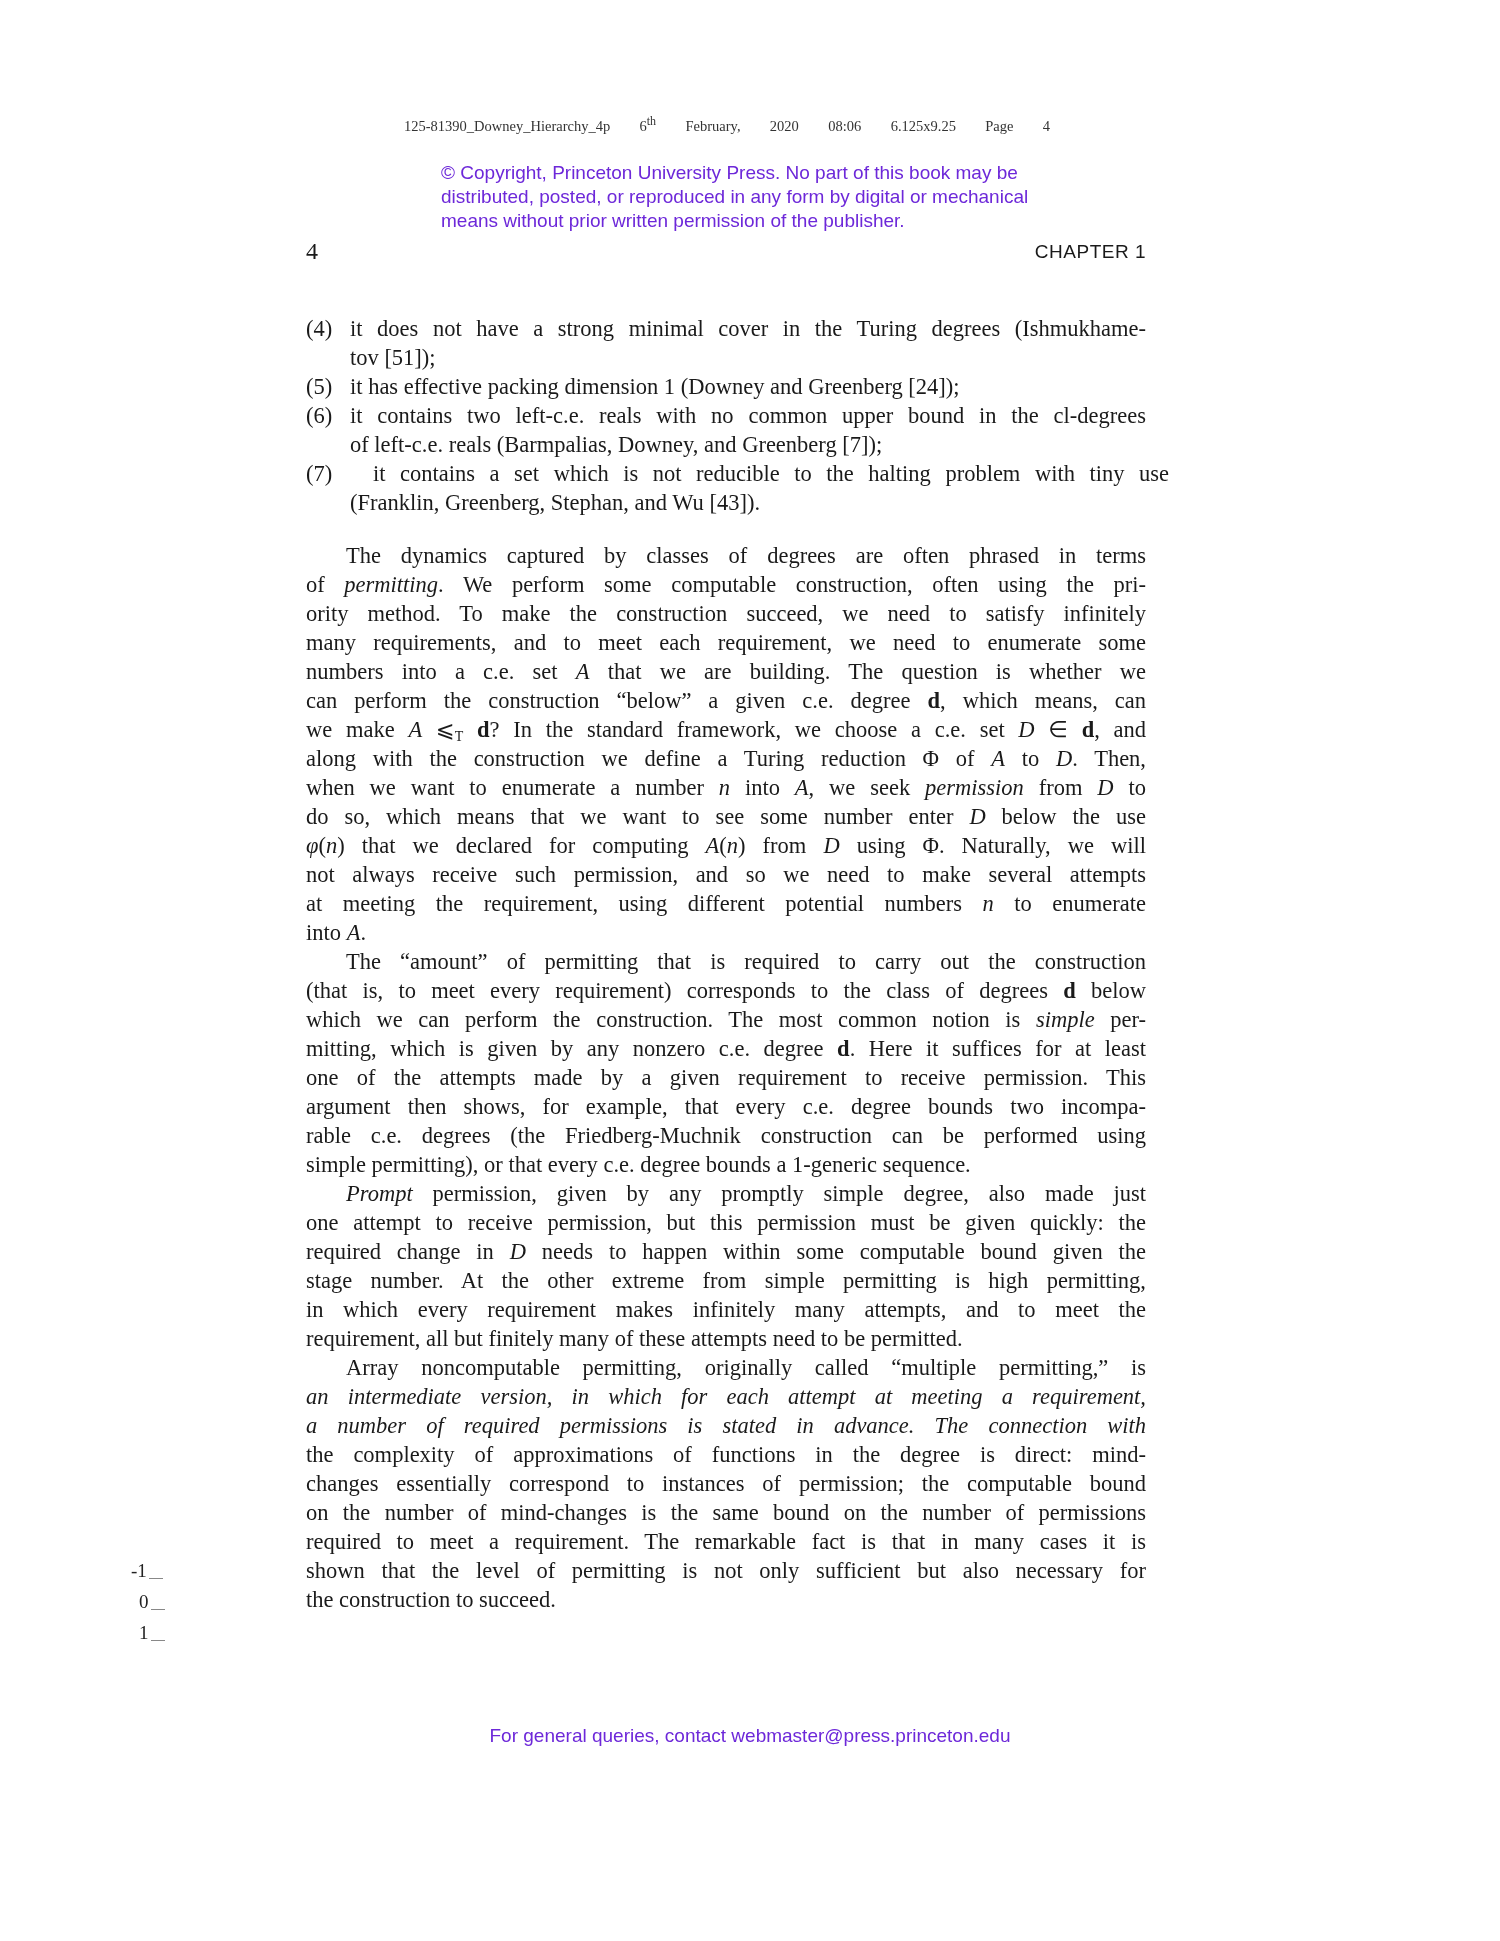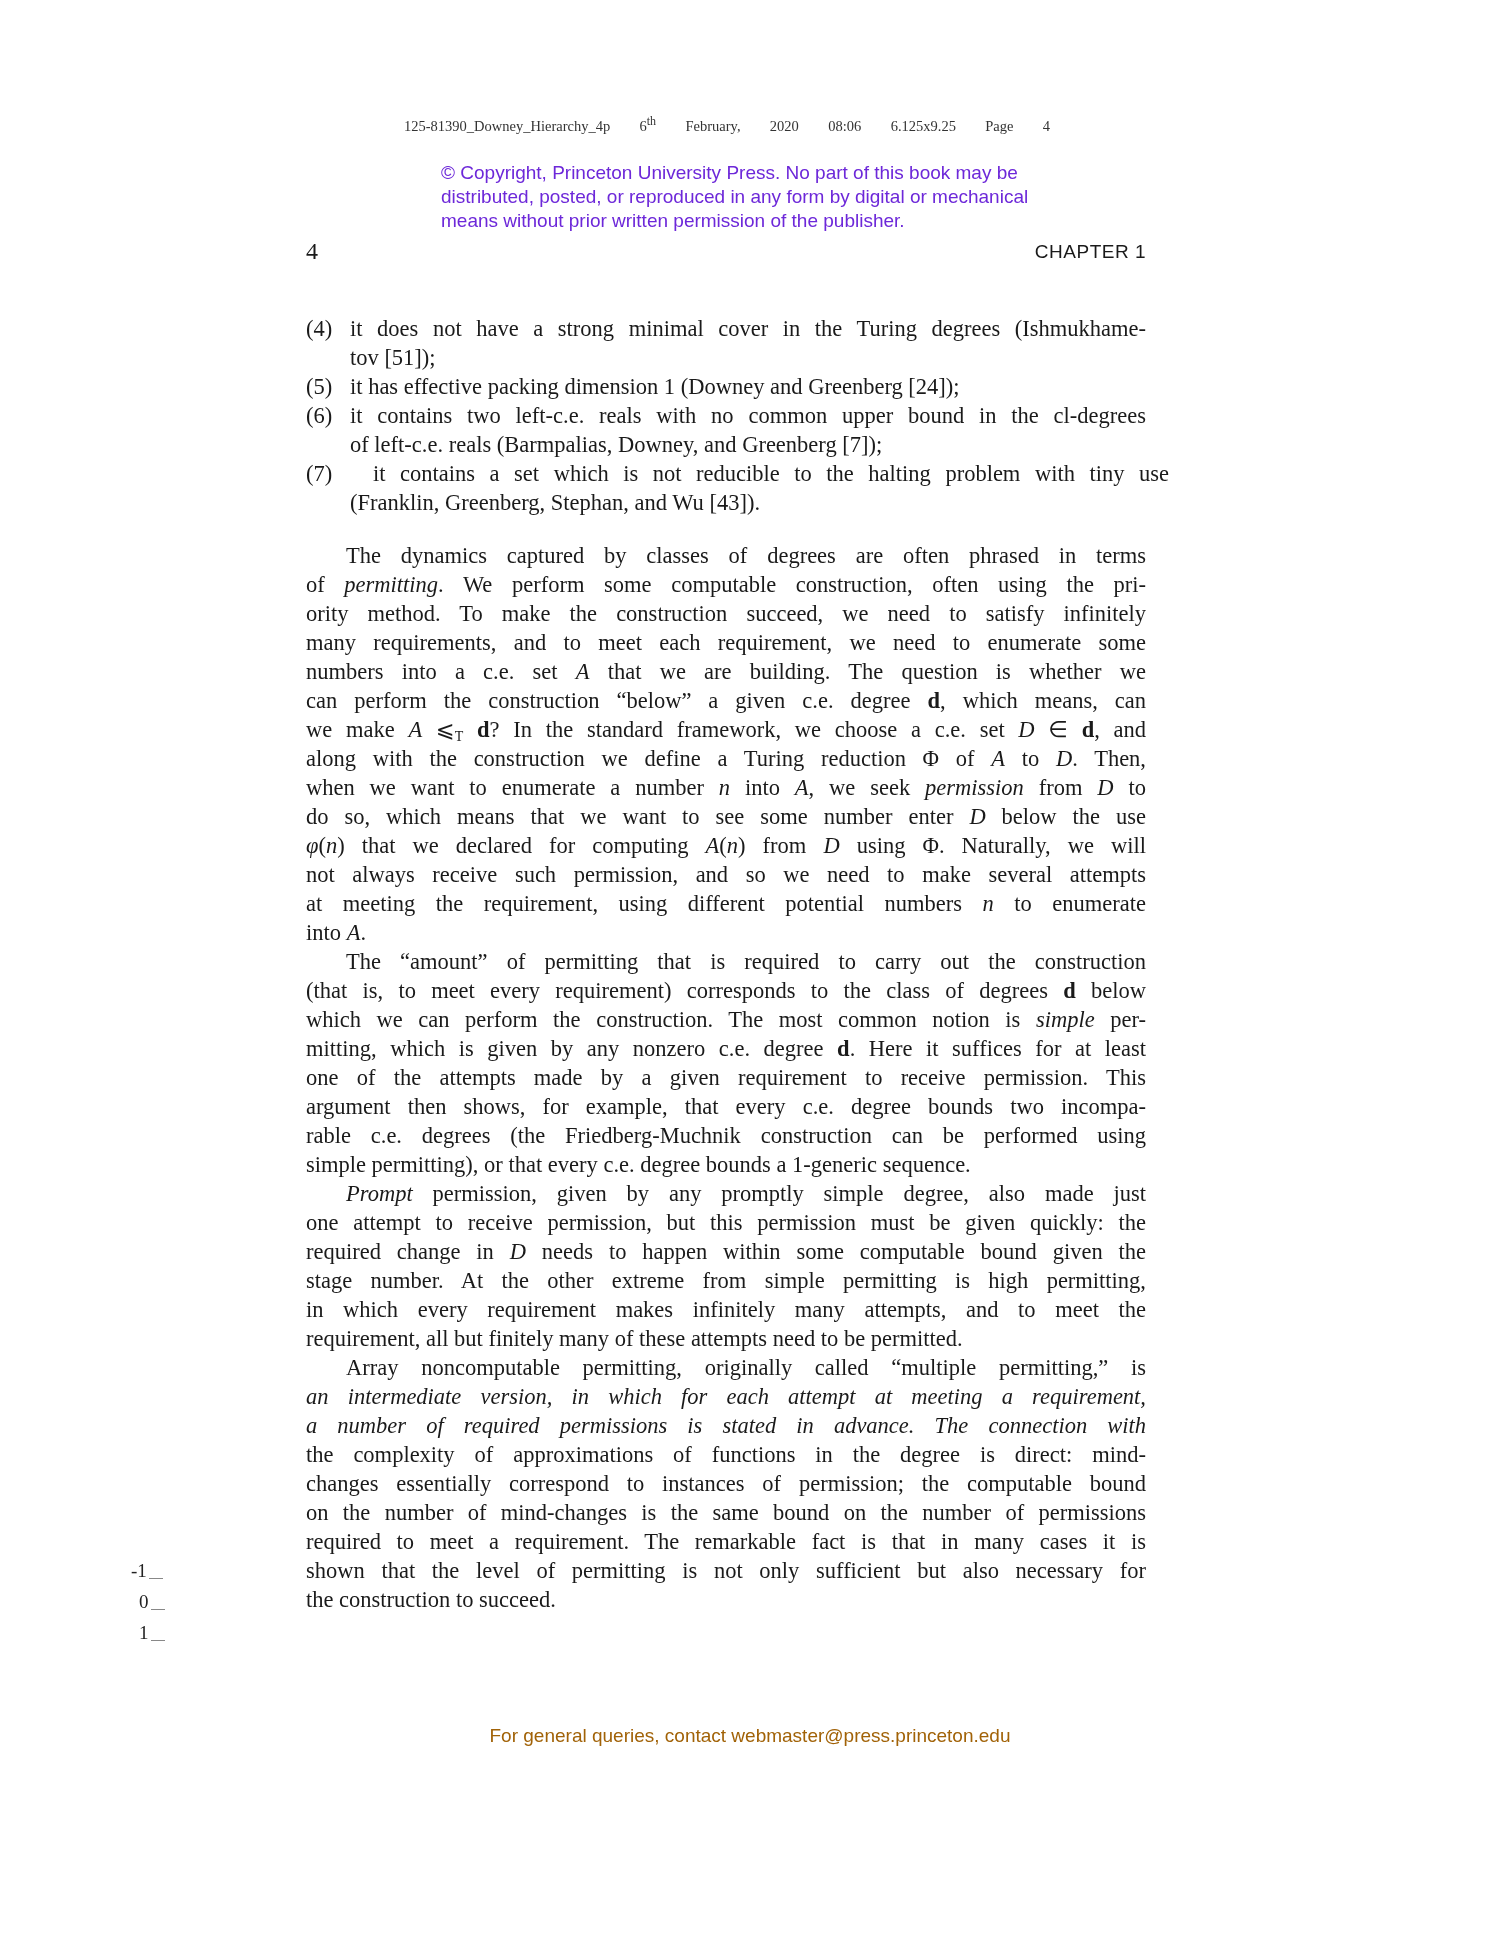--- a/index.html
+++ b/index.html
@@ -14,21 +14,21 @@
   .line { left:306px; width:840px; height:29px; line-height:29px; font-size:22.5px; font-family:"Liberation Serif", serif; text-align:justify; text-align-last:justify; }
   .line.last { text-align-last:left; }
   .line.indent { padding-left:40px; width:800px; }
   .item { left:306px; font-size:22.5px; font-family:"Liberation Serif", serif; height:29px; line-height:29px; }
   .item-num { left:306px; }
   i.it { font-style:italic; }
   b.bf { font-weight:bold; }
   .sub { font-size:14px; vertical-align:-4px; line-height:0; }
   .margin-mark { left:137px; font-size:19px; font-family:"Liberation Serif", serif; color:#222; }
   .margin-mark .tick { display:inline-block; width:14px; border-bottom:1px solid #888; height:0; margin-left:2px; vertical-align:-2px; }
-  #footer { left:0; width:1500px; top:1725px; text-align:center; font-size:19px; color:#a16207; }
+  #footer { left:0; width:1500px; top:1725px; text-align:center; font-size:19px; color:#6d28d9; }
 </style>
 </head>
 <body>
 
 <div id="slug" class="abs">
   <span>125-81390_Downey_Hierarchy_4p</span>
   <span><span>6</span><sup>th</sup> <span>February, 2020</span></span>
   <span>08:06</span>
   <span>6.125x9.25</span>
   <span>Page 4</span>

